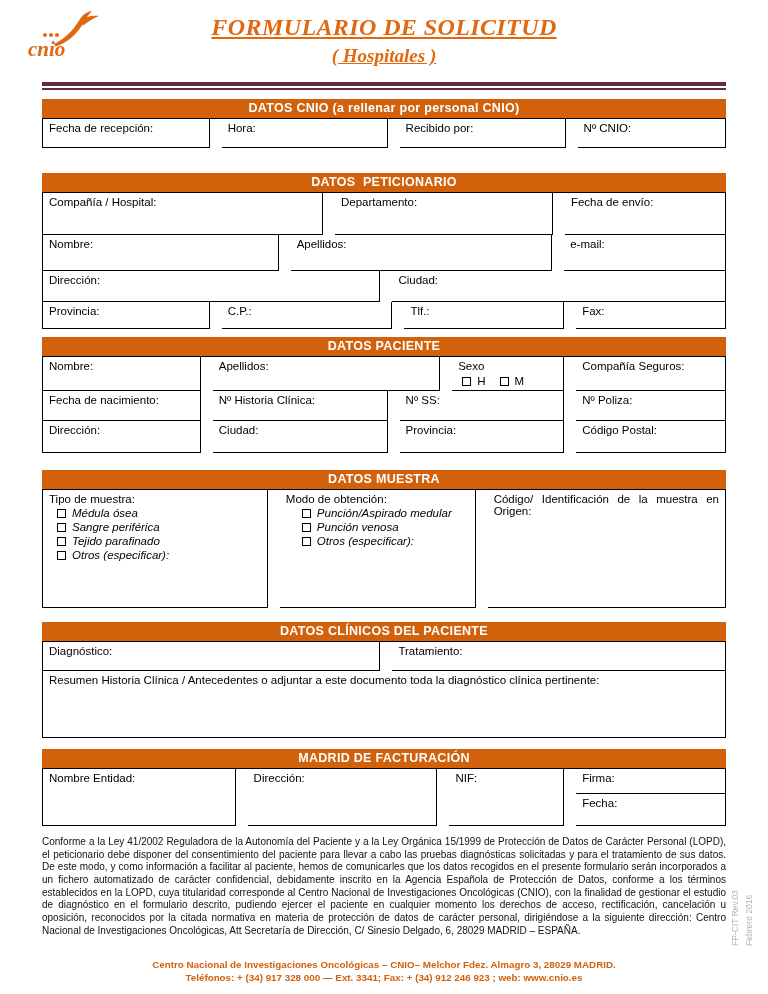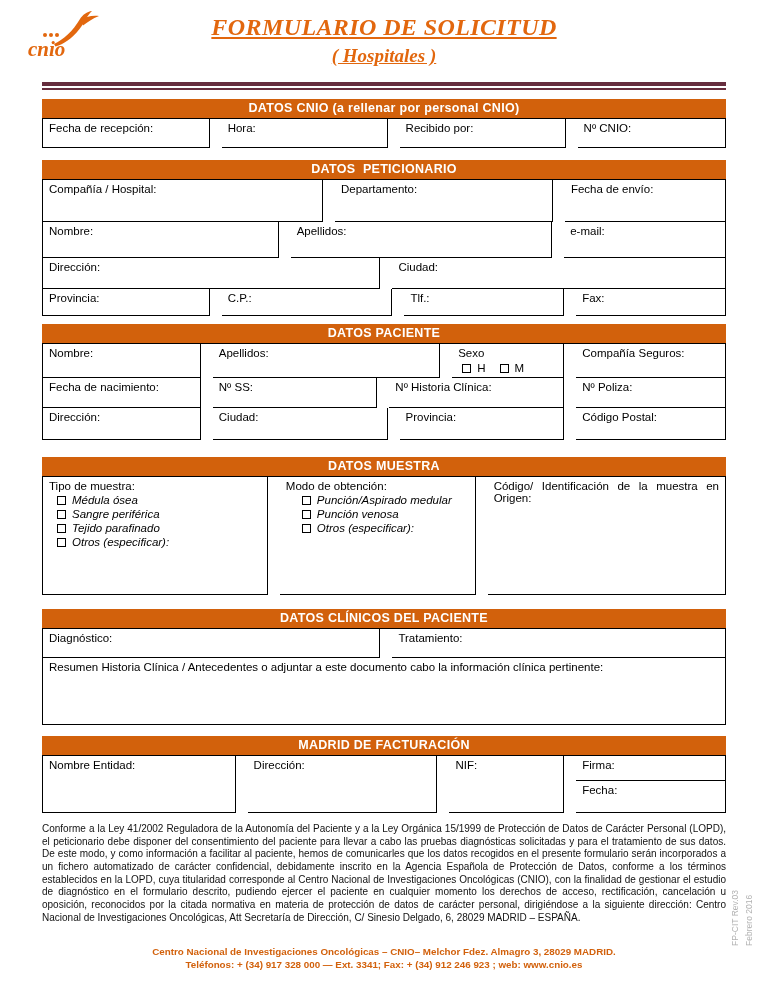--- a/index.html
+++ b/index.html
@@ -33,21 +33,21 @@
   .tbl { border-left:1px solid #000; border-top:1px solid #000; }
   .row { display:flex;gap:12px; }
   .cell {
     border-right:1px solid #000; border-bottom:1px solid #000;
     padding:3px 6px; font-size:11.5px;
   }
   .grow { flex:1 1 auto; }
 
   .sec-cnio { margin-top:9px; }
   .r-cnio  { min-height:29px; }
-  .sec-pet { margin-top:12px; }
+  .sec-pet { margin-top:25px; }
   .r-p1 { min-height:42px; } .r-p2 { min-height:36px; }
   .r-p3 { min-height:31px; } .r-p4 { min-height:27px; }
   .sec-pac { margin-top:8px; }
   .r-pa1 { min-height:27px; } .r-pa2 { min-height:30px; } .r-pa3 { min-height:32px; }
   .sec-mue { margin-top:17px; }
   .mue-body .cell { min-height:118px; }
   .cell-split { padding:0; display:flex; flex-direction:column; }
   .sub { padding:3px 6px; }
   .sub-top { border-bottom:1px solid #000; }
   .mue-sub-top { min-height:53px; }
@@ -154,22 +154,22 @@
           <div class="cell" style="width:23.1%"><span>Nombre:</span></div>
           <div class="cell" style="width:33.3%"><span>Apellidos:</span></div>
           <div class="cell" style="width:16.4%">
             <span>Sexo</span>
             <div class="sexo-line"><span class="chk"></span><span>H</span><span class="sexo-gap"></span><span class="chk"></span><span>M</span></div>
           </div>
           <div class="cell grow"><span>Compañía Seguros:</span></div>
         </div>
         <div class="row r-pa2">
           <div class="cell" style="width:23.1%"><span>Fecha de nacimiento:</span></div>
+          <div class="cell" style="width:25.6%"><span>Nº Historia Clínica:</span></div>
           <div class="cell" style="width:24.1%"><span>Nº SS:</span></div>
-          <div class="cell" style="width:25.6%"><span>Nº Historia Clínica:</span></div>
           <div class="cell grow"><span>Nº Poliza:</span></div>
         </div>
         <div class="row r-pa3">
           <div class="cell" style="width:23.1%"><span>Dirección:</span></div>
           <div class="cell" style="width:25.6%"><span>Ciudad:</span></div>
           <div class="cell" style="width:24.1%"><span>Provincia:</span></div>
           <div class="cell grow"><span>Código Postal:</span></div>
         </div>
       </div>
     </section>
@@ -199,21 +199,21 @@
     </section>
 
     <section class="sec-cli">
       <div class="bar">DATOS CLÍNICOS DEL PACIENTE</div>
       <div class="tbl">
         <div class="row r-cl1">
           <div class="cell" style="width:49.4%"><span>Diagnóstico:</span></div>
           <div class="cell grow"><span>Tratamiento:</span></div>
         </div>
         <div class="row r-cl2">
-          <div class="cell grow"><span>Resumen Historia Clínica / Antecedentes o adjuntar a este documento cabo la información clínica pertinente:</span></div>
+          <div class="cell grow"><span>Resumen Historia Clínica / Antecedentes o adjuntar a este documento toda la diagnóstico clínica pertinente:</span></div>
         </div>
       </div>
     </section>
 
     <section class="sec-fac">
       <div class="bar">MADRID DE FACTURACIÓN</div>
       <div class="tbl">
         <div class="row r-fac">
           <div class="cell" style="width:28.2%"><span>Nombre Entidad:</span></div>
           <div class="cell" style="width:27.8%"><span>Dirección:</span></div>

